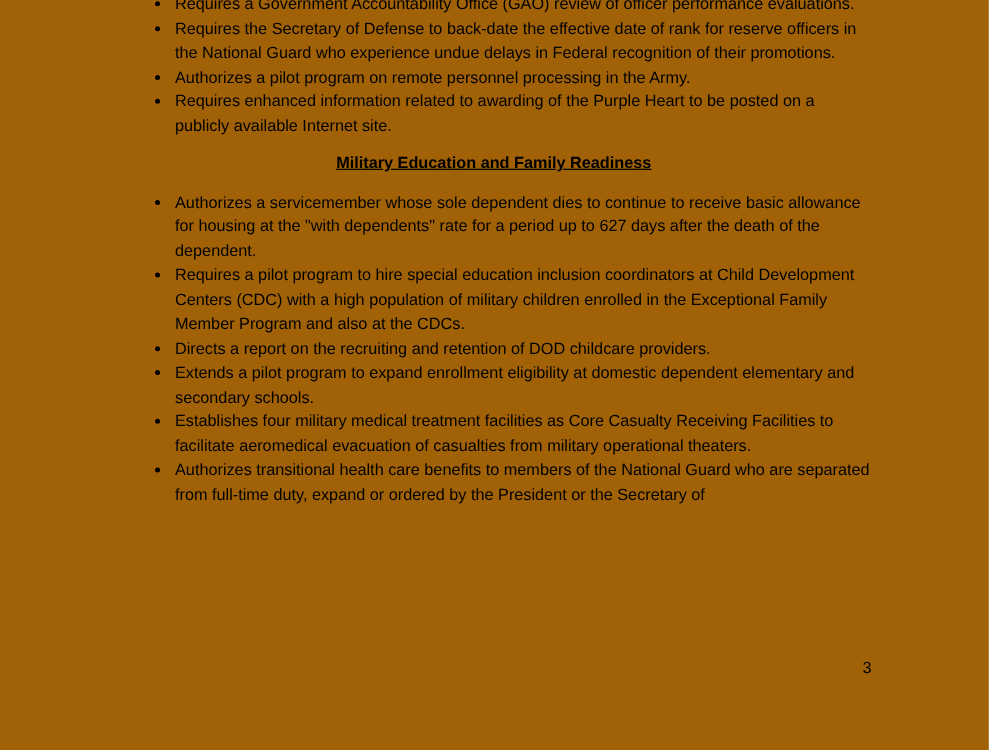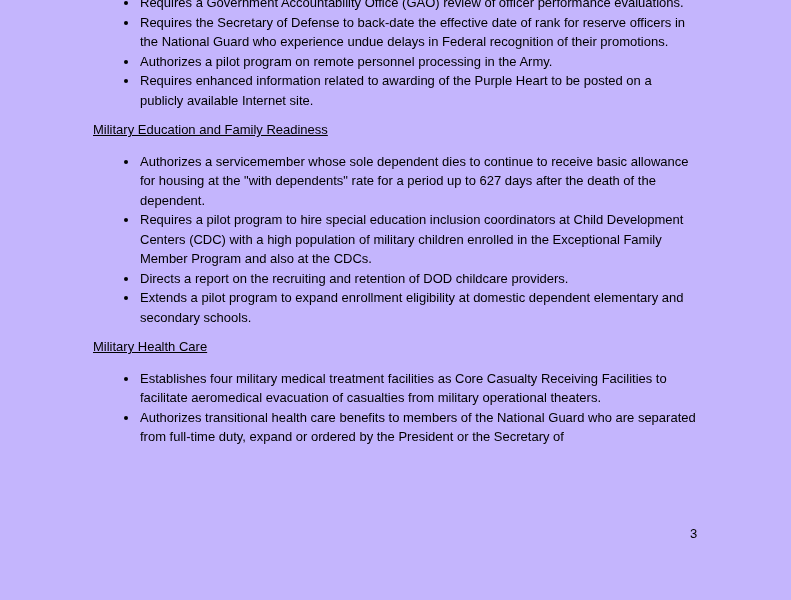--- a/index.html
+++ b/index.html
@@ -11,37 +11,38 @@
     height: 600px;
     background: #ffffff;
     overflow: hidden;
     font-family: "Liberation Sans", sans-serif;
     color: #000000;
   }
   .page {
     position: relative;
     width: 791px;
     height: 600px;
-    background: #c4b5fd;
+    background: #a16207;
     overflow: hidden;
   }
   .doc {
     position: absolute;
     top: -7px;
     left: 93px;
     width: 604px;
     font-size: 13px;
     line-height: 19.5px;
   }
   .section-heading {
     font-size: 13px;
-    font-weight: normal;
+    font-weight: bold;
     text-decoration: underline;
     line-height: 19.5px;
     margin: 10px 0 12px 0;
+    text-align: center;
   }
   ul.bullet-list {
     margin: 0;
     padding: 0 0 0 46px;
     list-style: disc outside;
   }
   ul.bullet-list li {
     margin: 0;
     padding: 0 0 0 1px;
   }
@@ -64,20 +65,19 @@
         <li>Authorizes a pilot program on remote personnel processing in the Army.</li>
         <li>Requires enhanced information related to awarding of the Purple Heart to be posted on a publicly available Internet site.</li>
       </ul>
       <div class="section-heading">Military Education and Family Readiness</div>
       <ul class="bullet-list">
         <li>Authorizes a servicemember whose sole dependent dies to continue to receive basic allowance for housing at the "with dependents" rate for a period up to 627 days after the death of the dependent.</li>
         <li>Requires a pilot program to hire special education inclusion coordinators at Child Development Centers (CDC) with a high population of military children enrolled in the Exceptional Family Member Program and also at the CDCs.</li>
         <li>Directs a report on the recruiting and retention of DOD childcare providers.</li>
         <li>Extends a pilot program to expand enrollment eligibility at domestic dependent elementary and secondary schools.</li>
       </ul>
-      <div class="section-heading">Military Health Care</div>
       <ul class="bullet-list">
         <li>Establishes four military medical treatment facilities as Core Casualty Receiving Facilities to facilitate aeromedical evacuation of casualties from military operational theaters.</li>
         <li>Authorizes transitional health care benefits to members of the National Guard who are separated from full-time duty, expand or ordered by the President or the Secretary of</li>
       </ul>
     </div>
   <div class="page-number">3</div>
 </div>
 
 </body></html>

